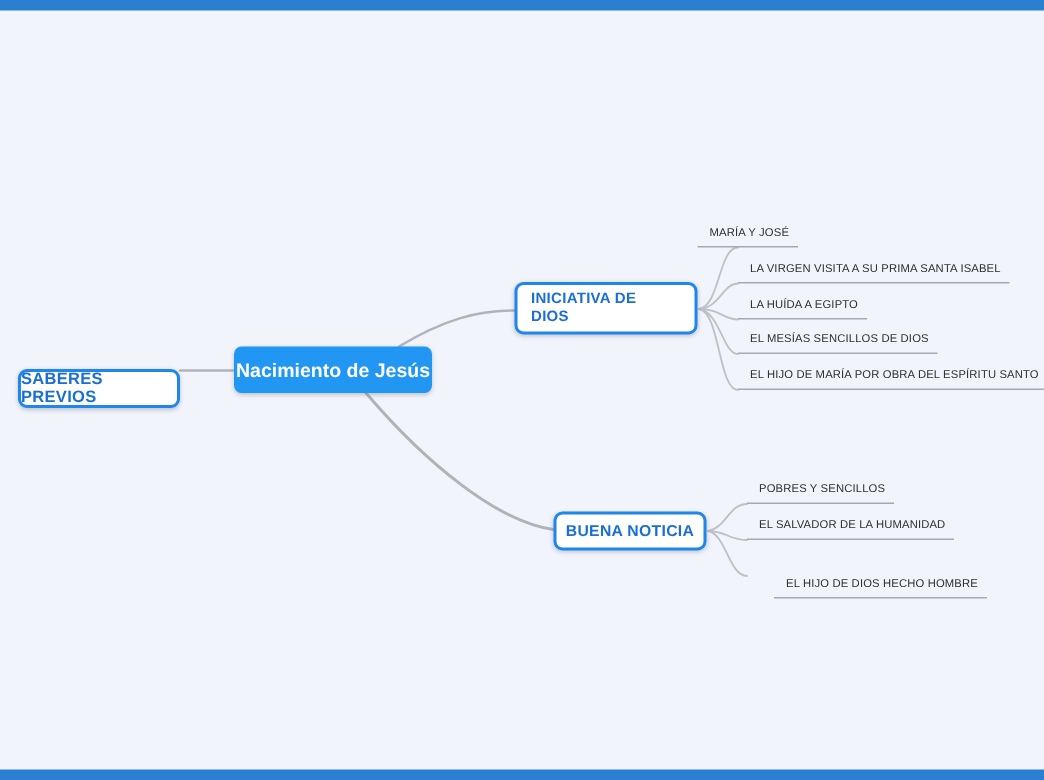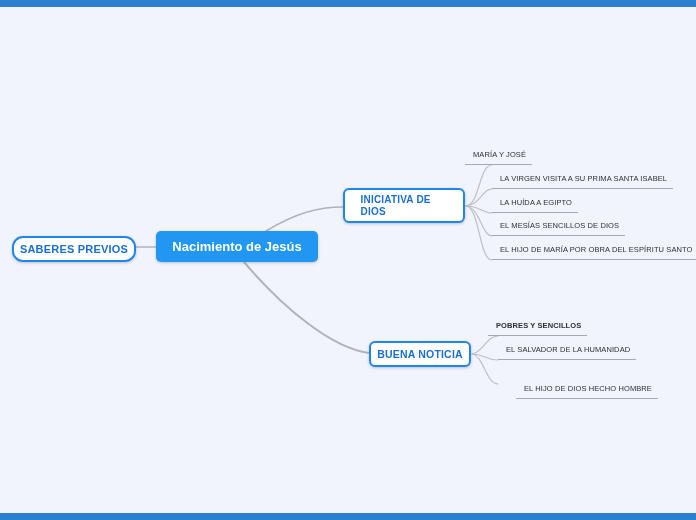--- a/index.html
+++ b/index.html
@@ -28,25 +28,25 @@
     box-shadow:0 1px 3px rgba(70,80,110,.30);
   }
   .node.outlined{
     background:#ffffff;border:2px solid #1f86ea;color:#1a6fd4;
     font-weight:bold;
   }
   .node.root{
     background:#2196f3;color:#ffffff;font-weight:bold;
     font-size:13px;border-radius:5px;
   }
-  .node-saberes{left:12px;top:229px;width:124px;height:26px;font-size:11px;letter-spacing:.2px;border-radius:11px;}
-  .node-root{left:156px;top:224px;width:162px;height:31px;}
+  .node-saberes{left:12px;top:239px;width:108px;height:26px;font-size:11px;letter-spacing:.2px;}
+  .node-root{left:156px;top:224px;width:132px;height:31px;}
   .node-iniciativa{
     left:343px;top:181px;width:122px;height:35px;font-size:10px;
-    justify-content:center;padding-left:9px;line-height:12px;
+    justify-content:flex-start;padding-left:9px;line-height:12px;
     text-align:left;letter-spacing:.2px;
   }
   .node-iniciativa span{width:96px;white-space:normal;}
   .node-buena{left:369px;top:334px;width:102px;height:26px;font-size:10.5px;letter-spacing:.2px;align-items:center;}
 
   .leaf{
     position:absolute;white-space:nowrap;
     font-size:7.5px;line-height:11px;letter-spacing:.1px;
     color:#2e2e36;
     padding:0 6px 4px 8px;
@@ -92,17 +92,17 @@
   <div class="node outlined node-buena">
     <span>BUENA NOTICIA</span>
   </div>
 
   <div class="leaf" style="left:465px;top:142px;">MARÍA Y JOSÉ</div>
   <div class="leaf" style="left:492px;top:166px;">LA VIRGEN VISITA A SU PRIMA SANTA ISABEL</div>
   <div class="leaf" style="left:492px;top:190px;">LA HUÍDA A EGIPTO</div>
   <div class="leaf" style="left:492px;top:213px;">EL MESÍAS SENCILLOS DE DIOS</div>
   <div class="leaf" style="left:492px;top:237px;">EL HIJO DE MARÍA POR OBRA DEL ESPÍRITU SANTO</div>
 
-  <div class="leaf" style="left:488px;top:313px;font-weight:bold;">POBRES Y SENCILLOS</div>
+  <div class="leaf" style="left:498px;top:313px;">POBRES Y SENCILLOS</div>
   <div class="leaf" style="left:498px;top:337px;">EL SALVADOR DE LA HUMANIDAD</div>
   <div class="leaf" style="left:516px;top:361px;margin-top:15px;">EL HIJO DE DIOS HECHO HOMBRE</div>
 
 </div>
 
 </body></html>

